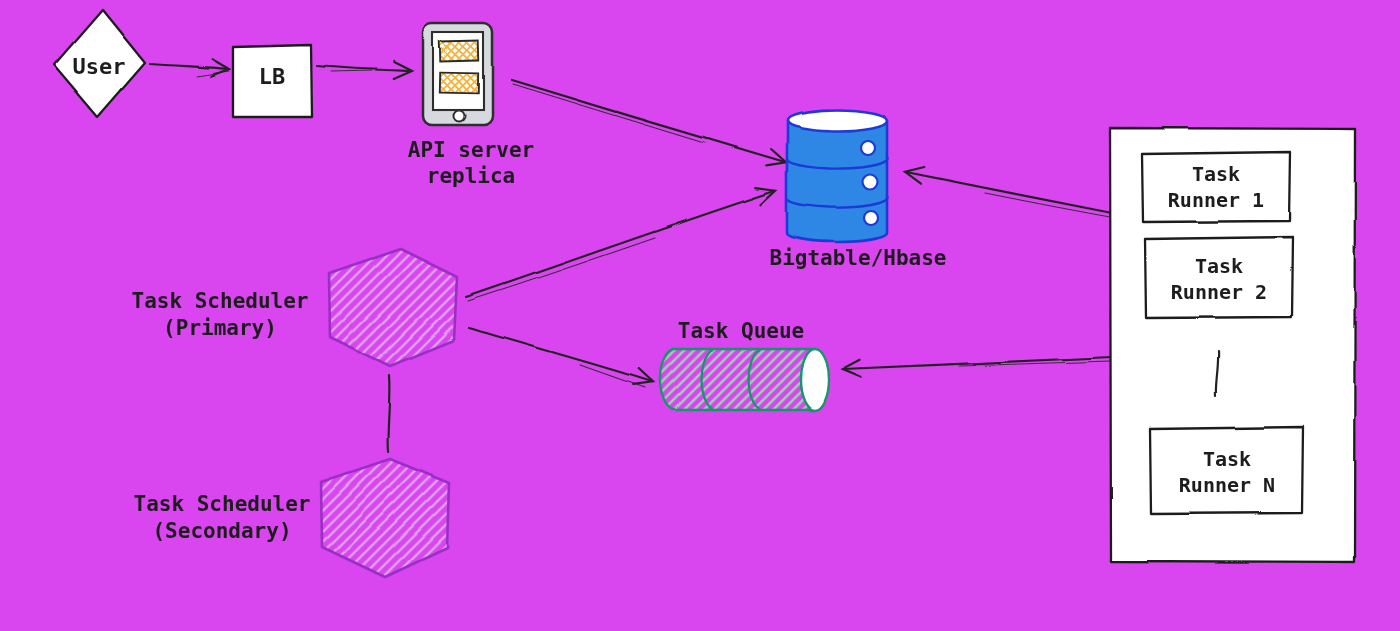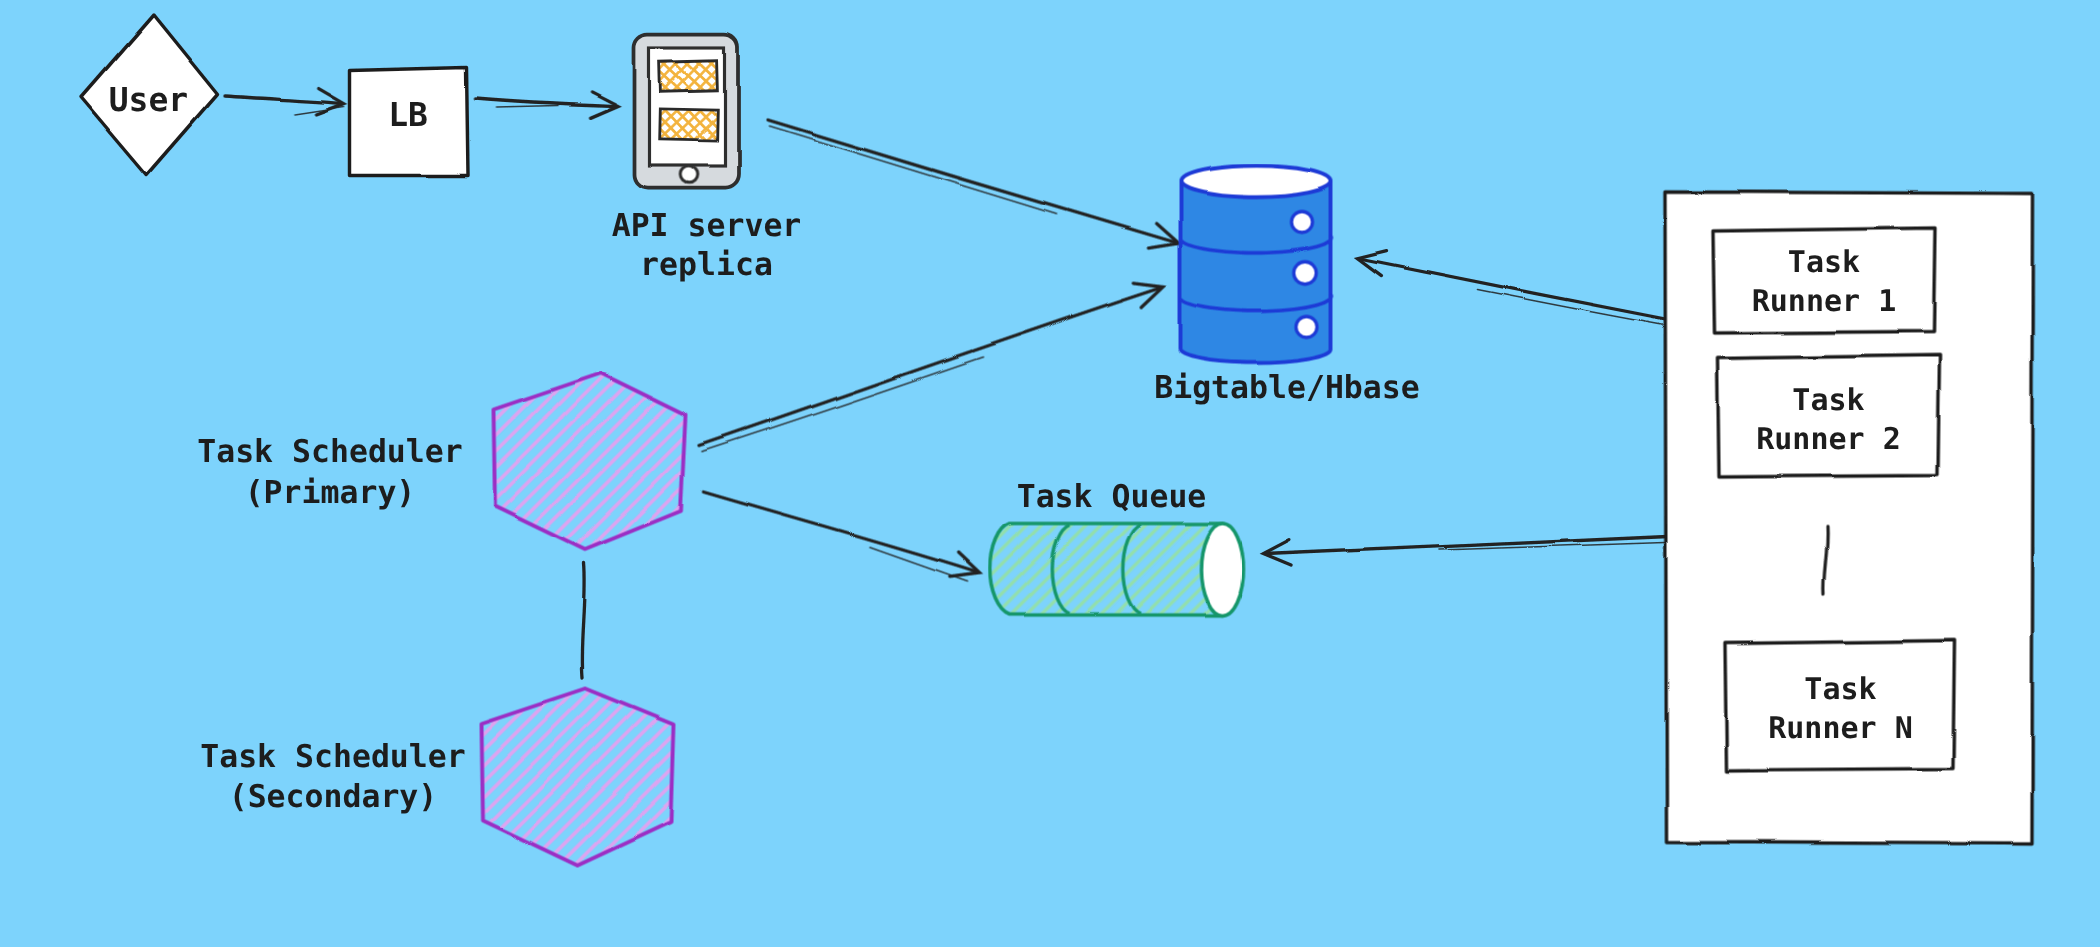--- a/index.html
+++ b/index.html
@@ -1,16 +1,16 @@
 <!DOCTYPE html>
 <html><head>
 <meta charset="utf-8">
 <style>
   html,body{margin:0;padding:0;background:#ffffff;}
-  #stage{position:relative;width:1400px;height:631px;background:#7dd3fc;overflow:hidden;}
+  #stage{position:relative;width:1400px;height:631px;background:#d946ef;overflow:hidden;}
   svg{display:block;}
   .lbl{font-family:"DejaVu Sans Mono","Liberation Mono",monospace;font-weight:bold;fill:#1d1d1d;text-anchor:middle;}
   .sz22{font-size:22px;} .sz21{font-size:21px;} .sz20{font-size:20px;}
   .ink{fill:none;stroke:#222222;stroke-width:2.2;stroke-linecap:round;}
   .ink-thin{fill:none;stroke:#222222;stroke-width:1.1;stroke-linecap:round;opacity:.85;}
   .bw{fill:#ffffff;stroke:#1f1f1f;stroke-width:2.3;stroke-linejoin:round;}
 </style>
 </head>
 <body>
 

